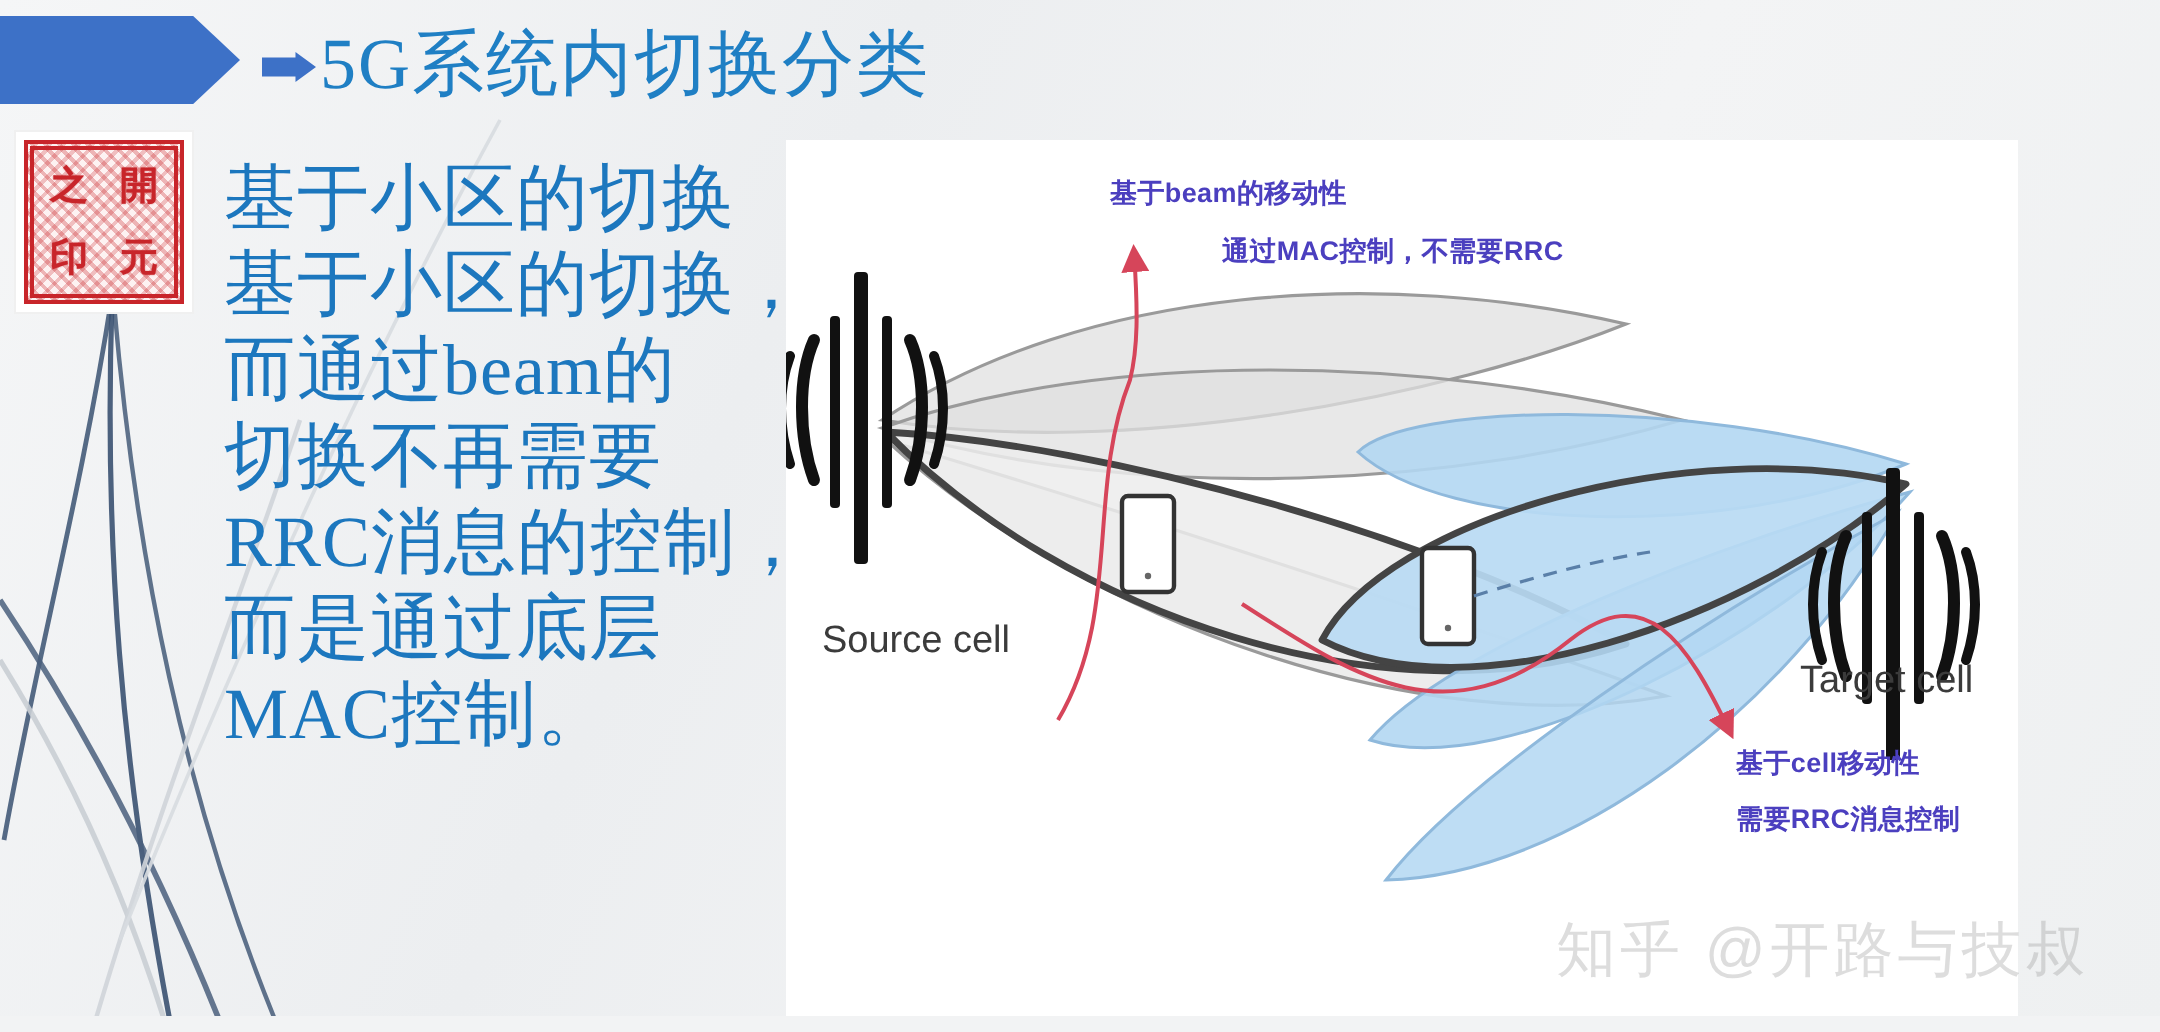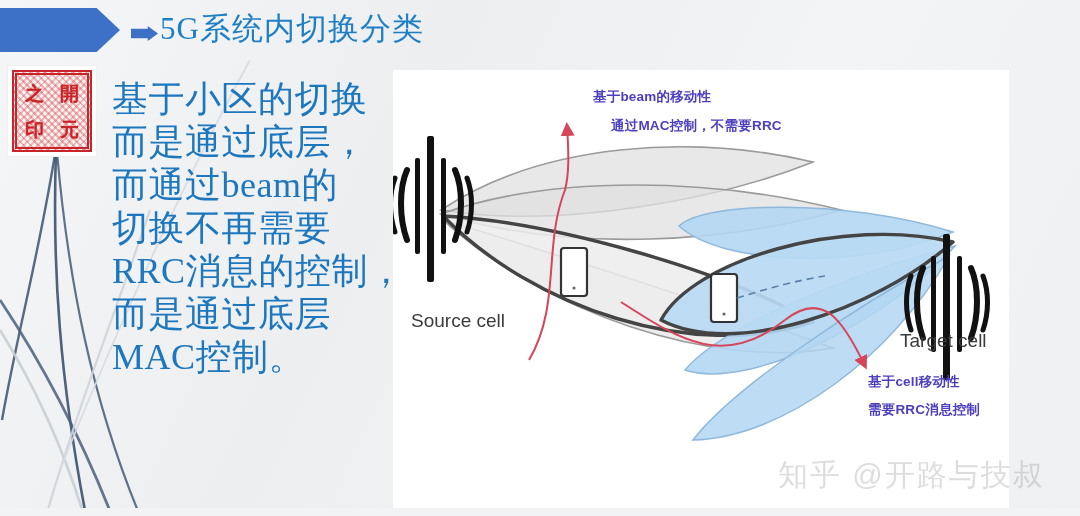--- a/index.html
+++ b/index.html
@@ -24,21 +24,21 @@
     clip-path:polygon(0 0,82% 0,100% 50%,82% 100%,0 100%);
   }
   .bullet{
     position:absolute;left:131px;top:26px;width:27px;height:15px;
     background:#3d71c7;
     clip-path:polygon(0 18%,62% 18%,62% 0,100% 50%,62% 100%,62% 82%,0 82%);
   }
   .title{
     position:absolute;left:160px;top:8px;
     font-family:"Liberation Serif","DejaVu Serif",serif;
-    font-size:31px;letter-spacing:1px;
+    font-size:36px;letter-spacing:1px;
     color:#1f7fc4;
     white-space:nowrap;
     font-weight:400;
   }
   
   .seal{
     position:absolute;left:8px;top:66px;width:84px;height:86px;
     background:#ffffff;
     border:2px solid #ffffff;
     box-shadow:0 0 0 1px #f0f0f0;
@@ -73,21 +73,21 @@
   .panel{
     position:absolute;left:393px;top:70px;width:616px;height:438px;
     background:#ffffff;
   }
   .panel-svg{position:absolute;inset:0;}
   .anno{
     position:absolute;
     color:#4b3fbf;font-weight:700;font-size:13.5px;
     white-space:nowrap;letter-spacing:.2px;
   }
-  .anno.a1{left:162px;top:18px;margin-left:38px;}
+  .anno.a1{left:162px;top:18px;}
   .anno.a2{left:218px;top:47px;}
   .anno.a3{left:475px;top:303px;}
   .anno.a4{left:475px;top:331px;}
   .cell-label{
     position:absolute;color:#3b3b3b;font-size:19px;white-space:nowrap;
   }
   .cell-label.src{left:18px;top:240px;}
   .cell-label.tgt{left:507px;top:260px;}
   
   .watermark{
@@ -124,21 +124,21 @@
     <div class="seal-inner">
       <span>之</span>
       <span>開</span>
       <span>印</span>
       <span>元</span>
     </div>
   </div>
 
   <div class="body-text">
     <div>基于小区的切换</div>
-    <div>而是通过底层，</div>
+    <div>基于小区的切换，</div>
     <div>而通过beam的</div>
     <div>切换不再需要</div>
     <div>RRC消息的控制，</div>
     <div>而是通过底层</div>
     <div>MAC控制。</div>
   </div>
 
   <div class="panel">
     <svg class="panel-svg" viewBox="0 0 616 438">
       <defs>

